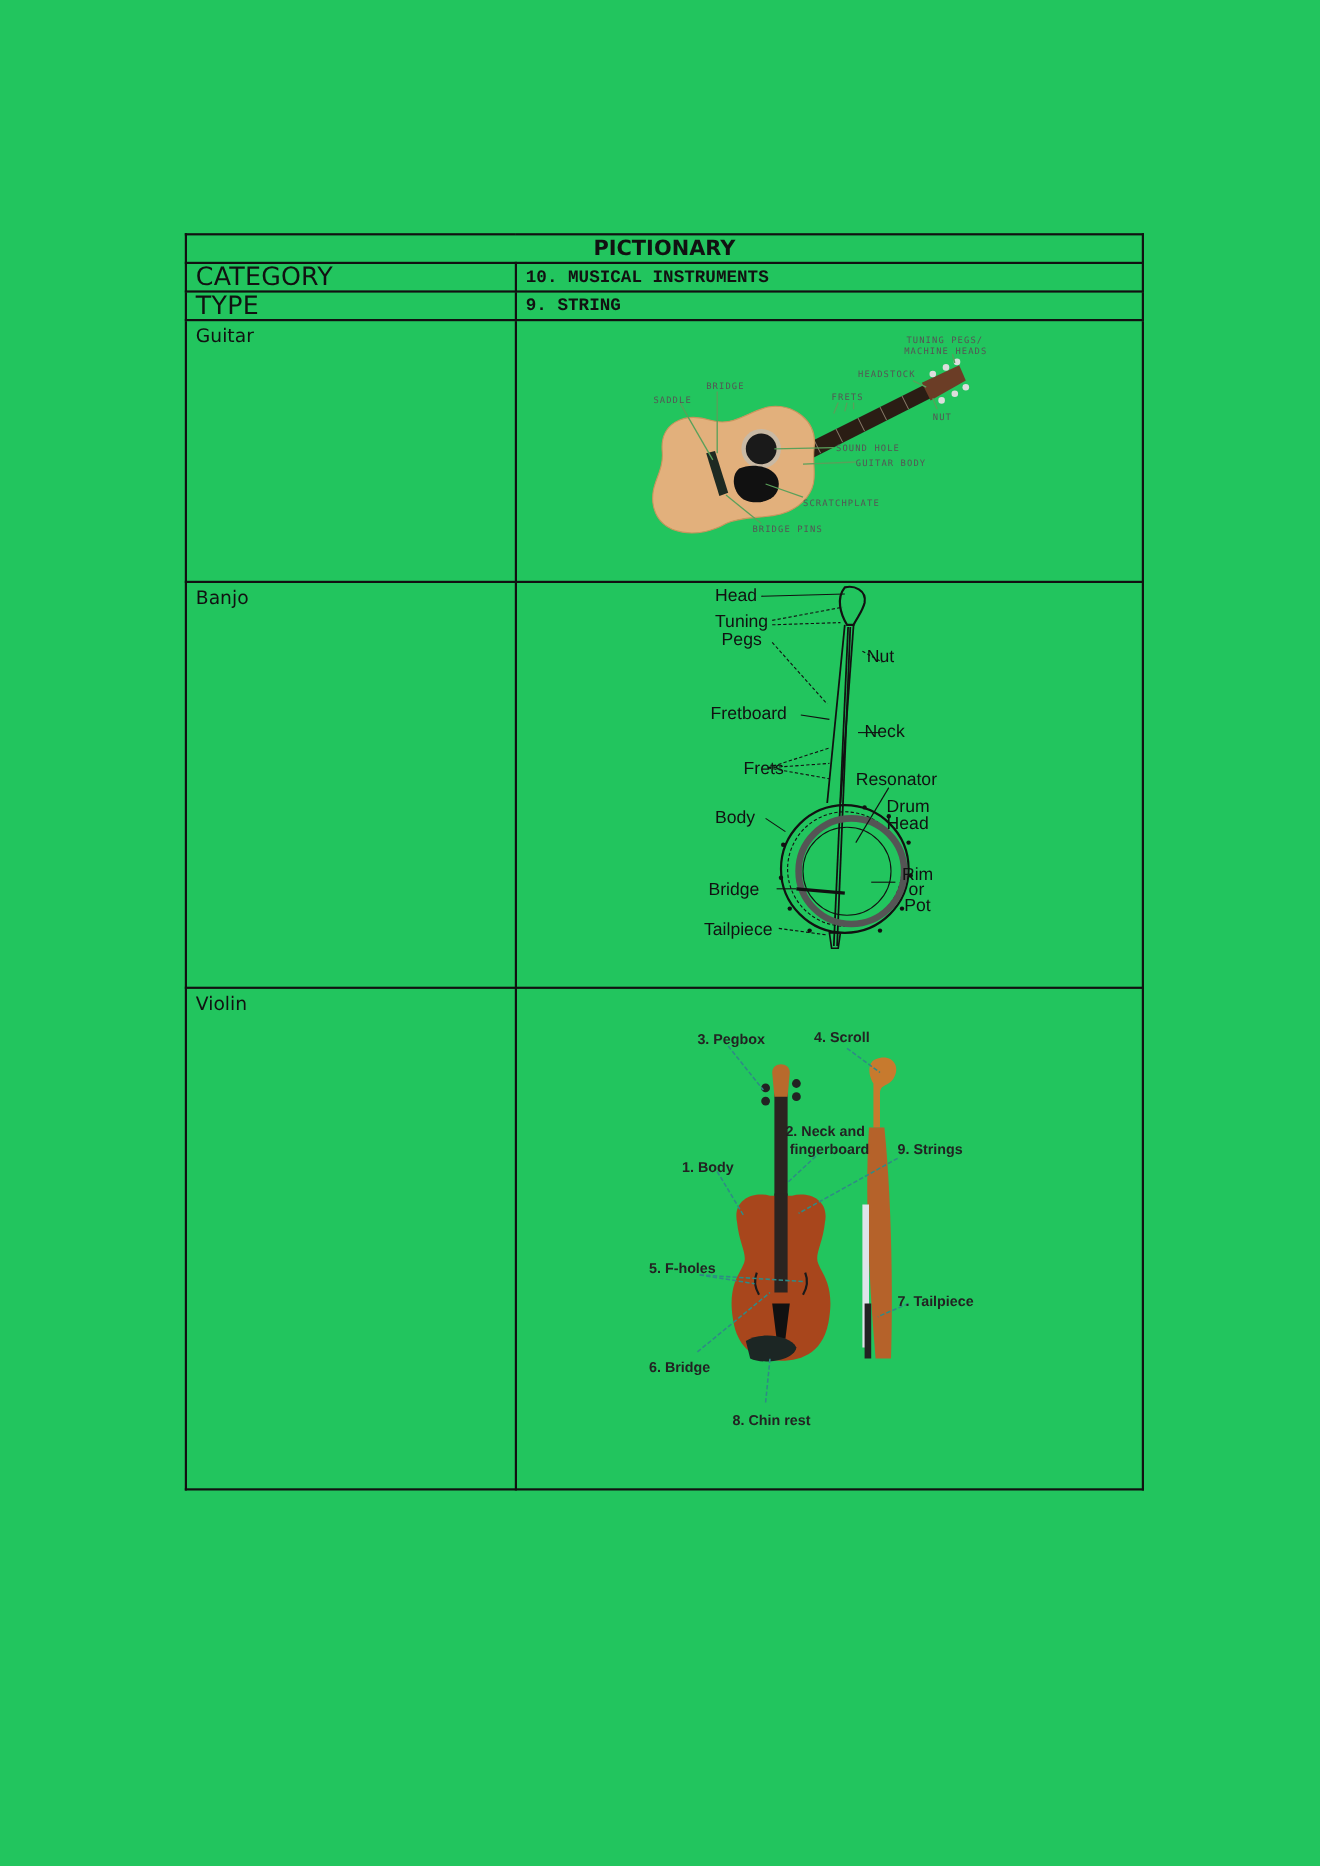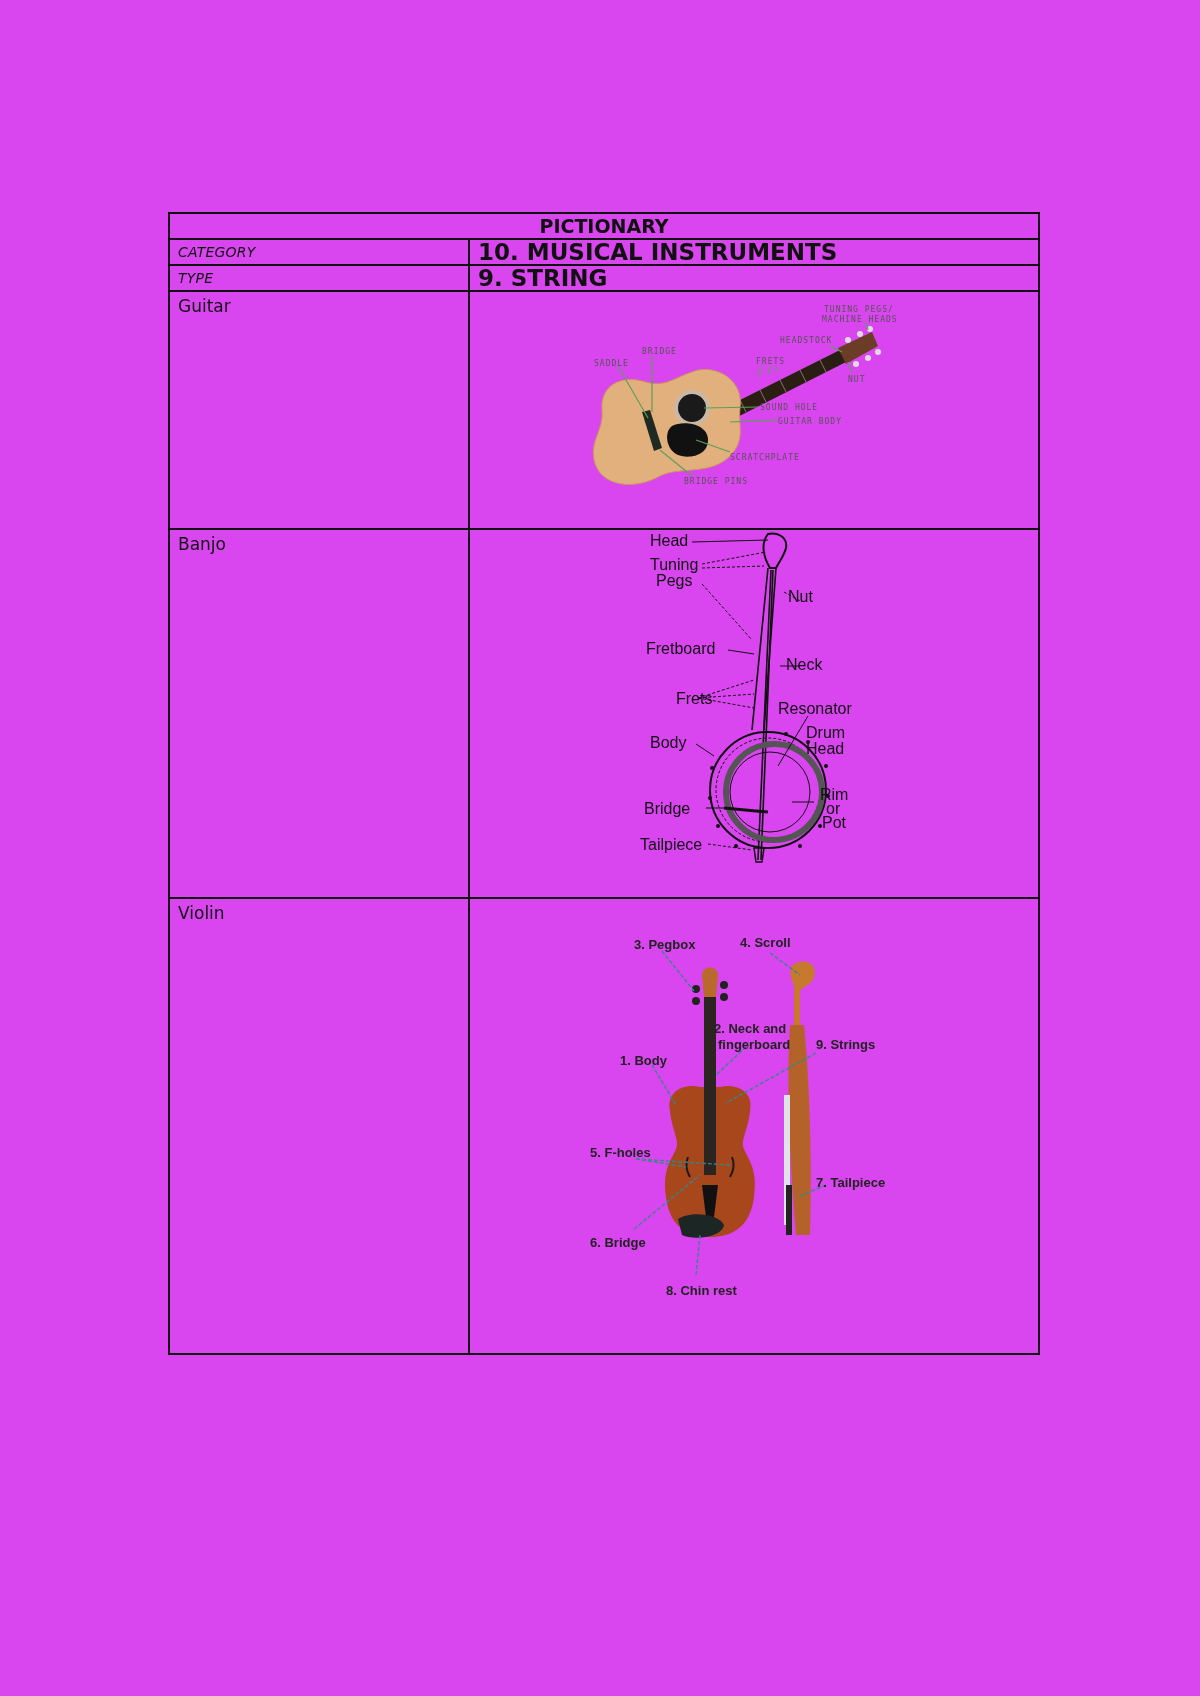--- a/index.html
+++ b/index.html
@@ -1,24 +1,24 @@
 <!DOCTYPE html>
 <html><head>
 <meta charset="utf-8">
 <style>
   html, body { margin: 0; padding: 0; background: #ffffff; }
   body { width: 1200px; height: 1696px; position: relative; overflow: hidden;
          font-family: "DejaVu Sans", sans-serif; color: #111; }
-  .page { position: absolute; left: 0; top: 0; width: 1200px; height: 1696px; background: #d946ef; }
+  .page { position: absolute; left: 0; top: 0; width: 1200px; height: 1696px; background: #22c55e; }
   table.pict { position: absolute; left: 168px; top: 212px; width: 870px;
                border-collapse: collapse; table-layout: fixed; }
   table.pict td { border: 2px solid #111; padding: 0 8px; vertical-align: top; }
   .title-cell { text-align: center; font-weight: bold; font-size: 19px; height: 24px; line-height: 24px; }
-  .lbl { font-size: 14px; font-weight: normal; height: 24px; line-height: 24px; letter-spacing: 0.2px; font-style: italic; }
-  .val { font-size: 23px; font-weight: bold; height: 24px; line-height: 24px; }
+  .lbl { font-size: 23px; font-weight: normal; height: 24px; line-height: 24px; letter-spacing: 0.2px; }
+  .val { font-size: 16px; font-weight: bold; height: 24px; line-height: 24px; font-family: Liberation Mono, monospace; }
   .name { font-size: 17px; line-height: 28px; padding-top: 0; }
   .img-cell { padding: 0 !important; position: relative; }
   .row-guitar td { height: 236px; }
   .row-banjo td { height: 367px; margin-left: 28px; }
   .row-violin td { height: 454px; margin-left: 28px; }
   .pic { position: absolute; }
   .pic svg { display: block; }
   .lab { font-family: "Liberation Sans", sans-serif; fill: #111; }
   .glab { font-family: "DejaVu Sans Mono", monospace; fill: #555; font-size: 8px; letter-spacing: 1px; }
   .vlab { font-family: "Liberation Sans", sans-serif; fill: #222; font-size: 13px; font-weight: bold; }

